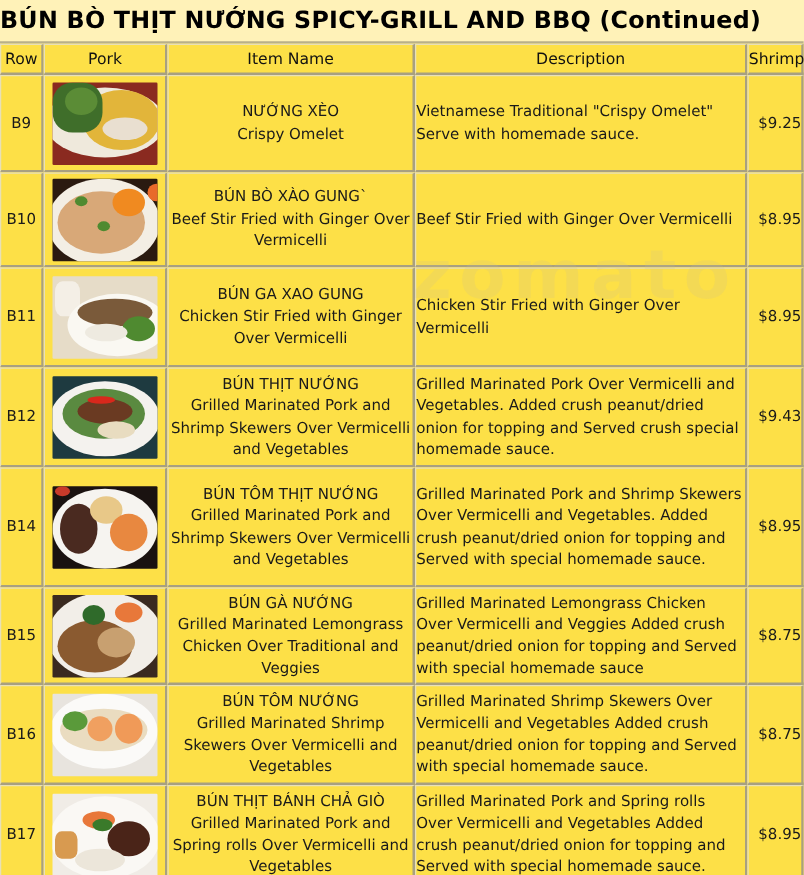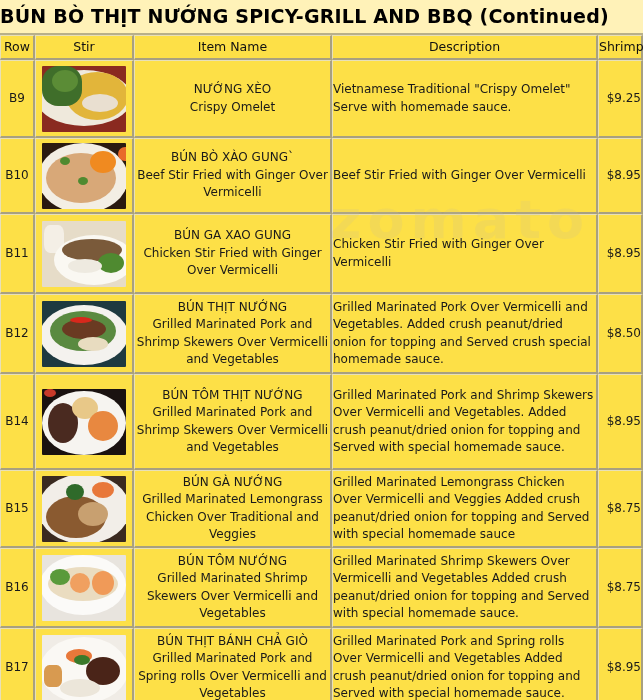--- a/index.html
+++ b/index.html
@@ -79,21 +79,21 @@
     <colgroup>
       <col style="width:35px">
       <col style="width:99px">
       <col style="width:198px">
       <col style="width:266px">
       <col style="width:45px">
     </colgroup>
     <thead>
       <tr>
         <th>Row</th>
-        <th>Stir</th>
+        <th>Pork</th>
         <th>Item Name</th>
         <th>Description</th>
         <th>Shrimp</th>
       </tr>
     </thead>
     <tbody>
 
       <tr style="height:78px">
         <td class="row-id">B9</td>
         <td class="img-cell">
@@ -161,21 +161,21 @@
             <div class="blob" style="left:20px;top:18px;width:44px;height:20px;background:#6a3a22;"></div>
             <div class="blob" style="left:28px;top:16px;width:22px;height:6px;background:#d8281c;"></div>
             <div class="blob" style="left:36px;top:36px;width:30px;height:14px;background:#e8dcc0;"></div>
           </div>
         </td>
         <td class="name-cell">
           <span class="name-vn">BÚN THỊT NƯỚNG</span>
           <span class="name-en">Grilled Marinated Pork and Shrimp Skewers Over Vermicelli and Vegetables</span>
         </td>
         <td class="desc-cell">Grilled Marinated Pork Over Vermicelli and Vegetables. Added crush peanut/dried onion for topping and Served crush special homemade sauce.</td>
-        <td class="price-cell">$8.50</td>
+        <td class="price-cell">$9.43</td>
       </tr>
 
       <tr style="height:96px">
         <td class="row-id">B14</td>
         <td class="img-cell">
           <div class="food" style="background:#1a1210;">
             <div class="plate" style="left:0px;top:2px;width:84px;height:64px;background:#f6f4f0;"></div>
             <div class="blob" style="left:6px;top:14px;width:30px;height:40px;background:#4a2a20;"></div>
             <div class="blob" style="left:30px;top:8px;width:26px;height:22px;background:#e8c888;"></div>
             <div class="blob" style="left:46px;top:22px;width:30px;height:30px;background:#e88840;"></div>

